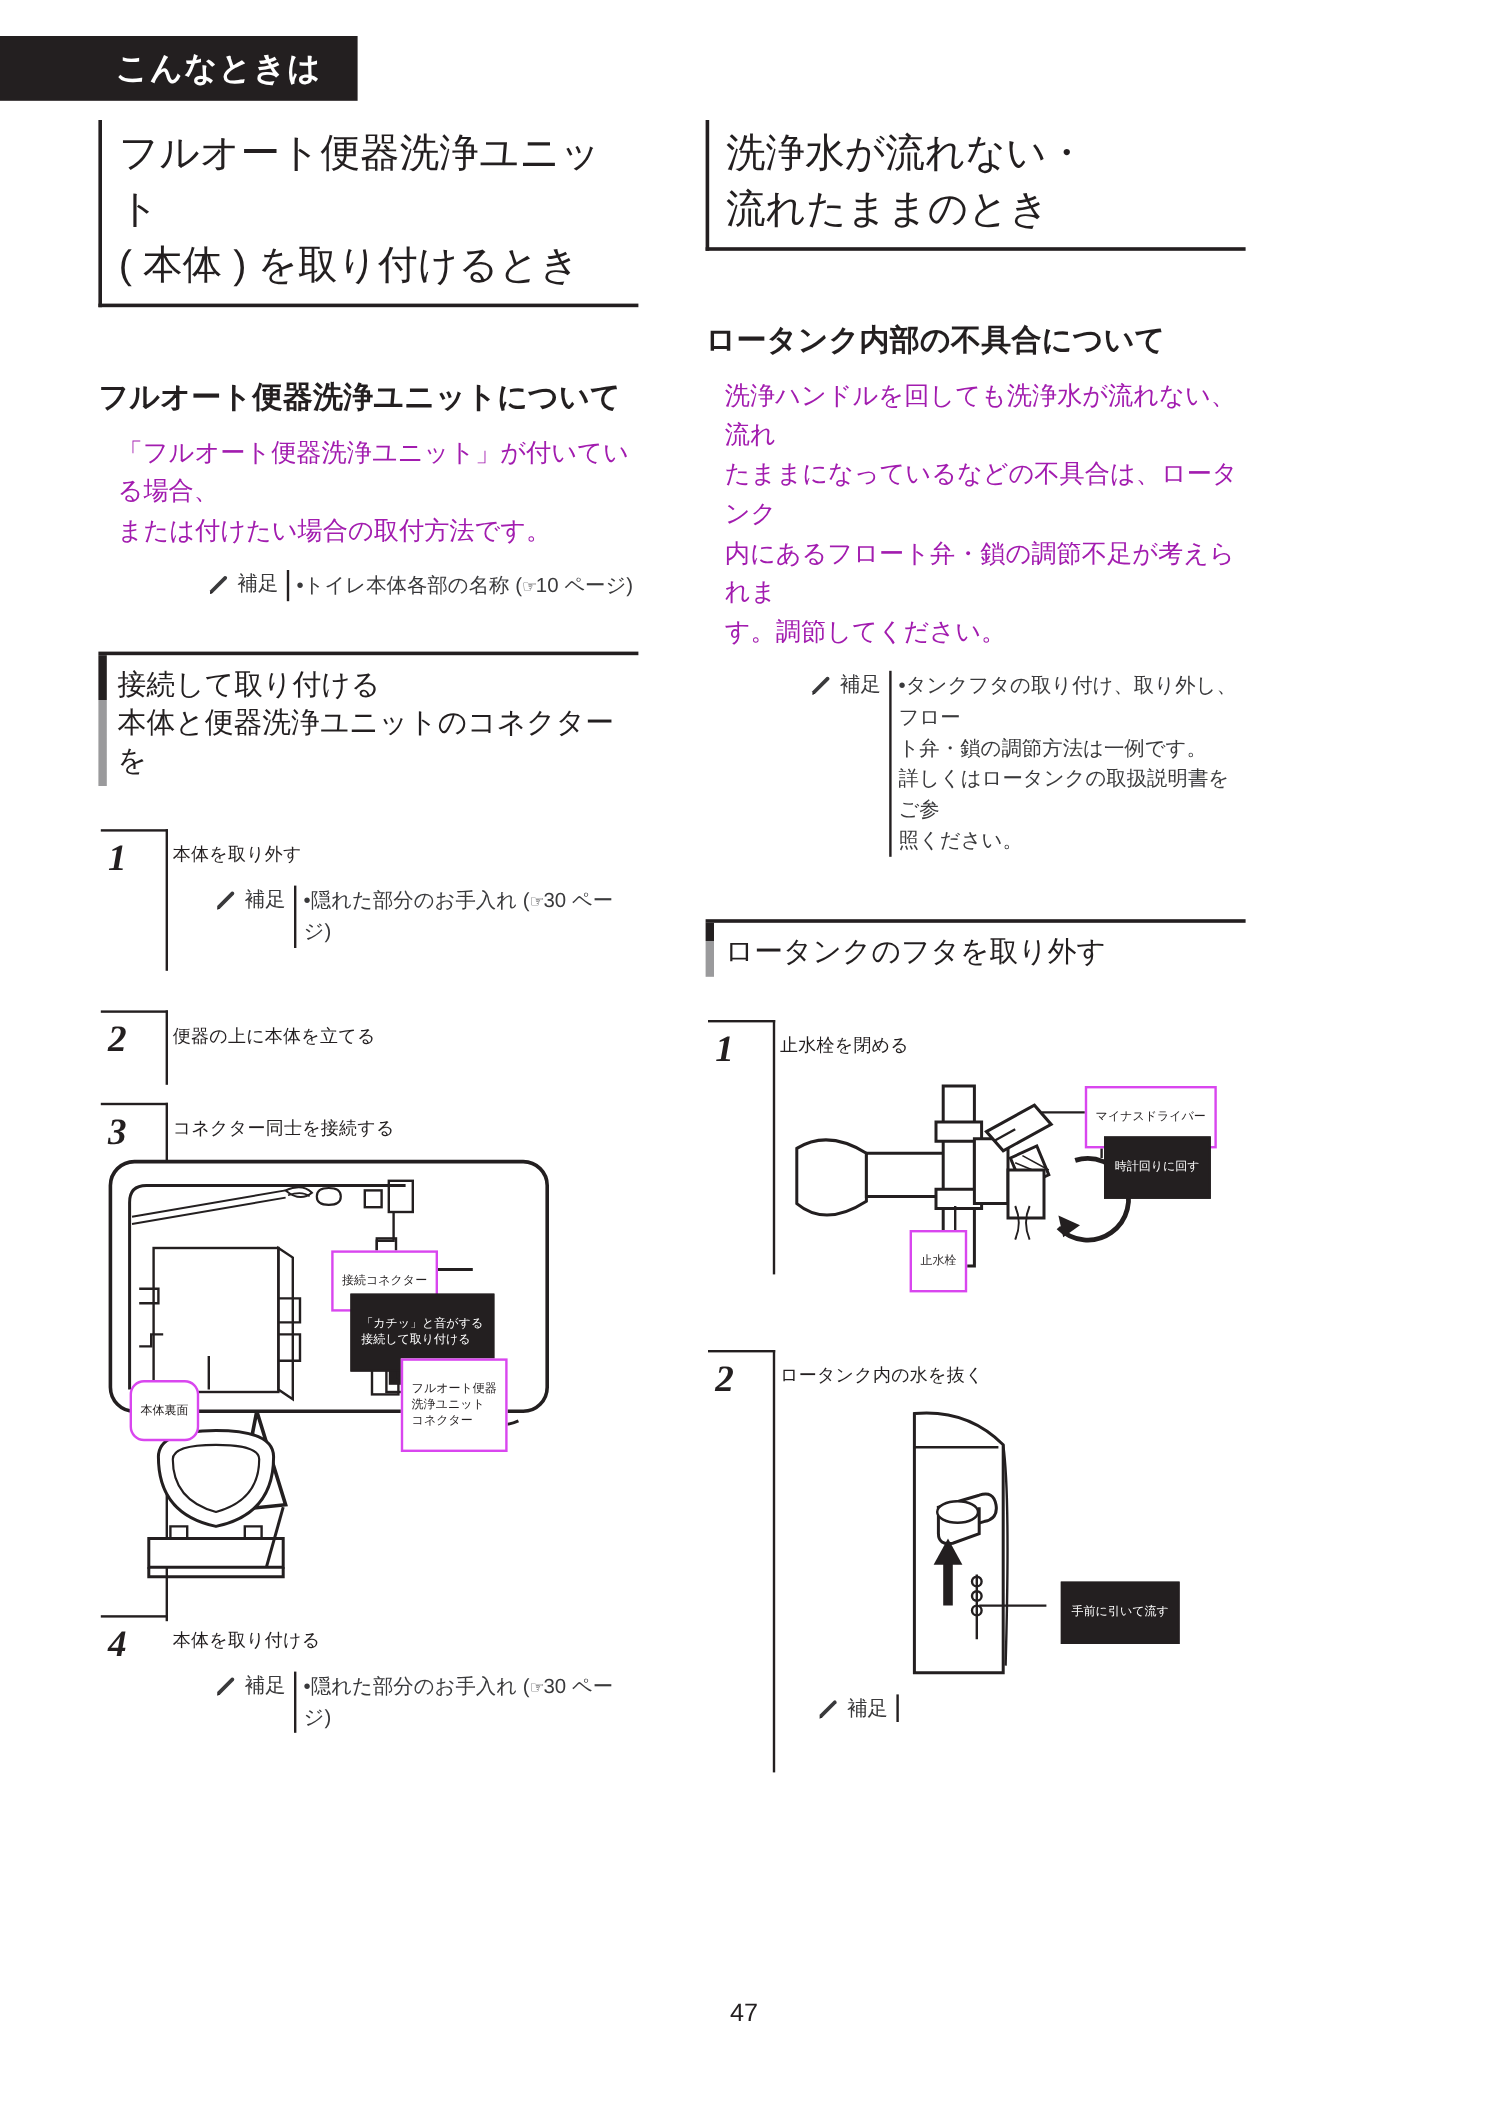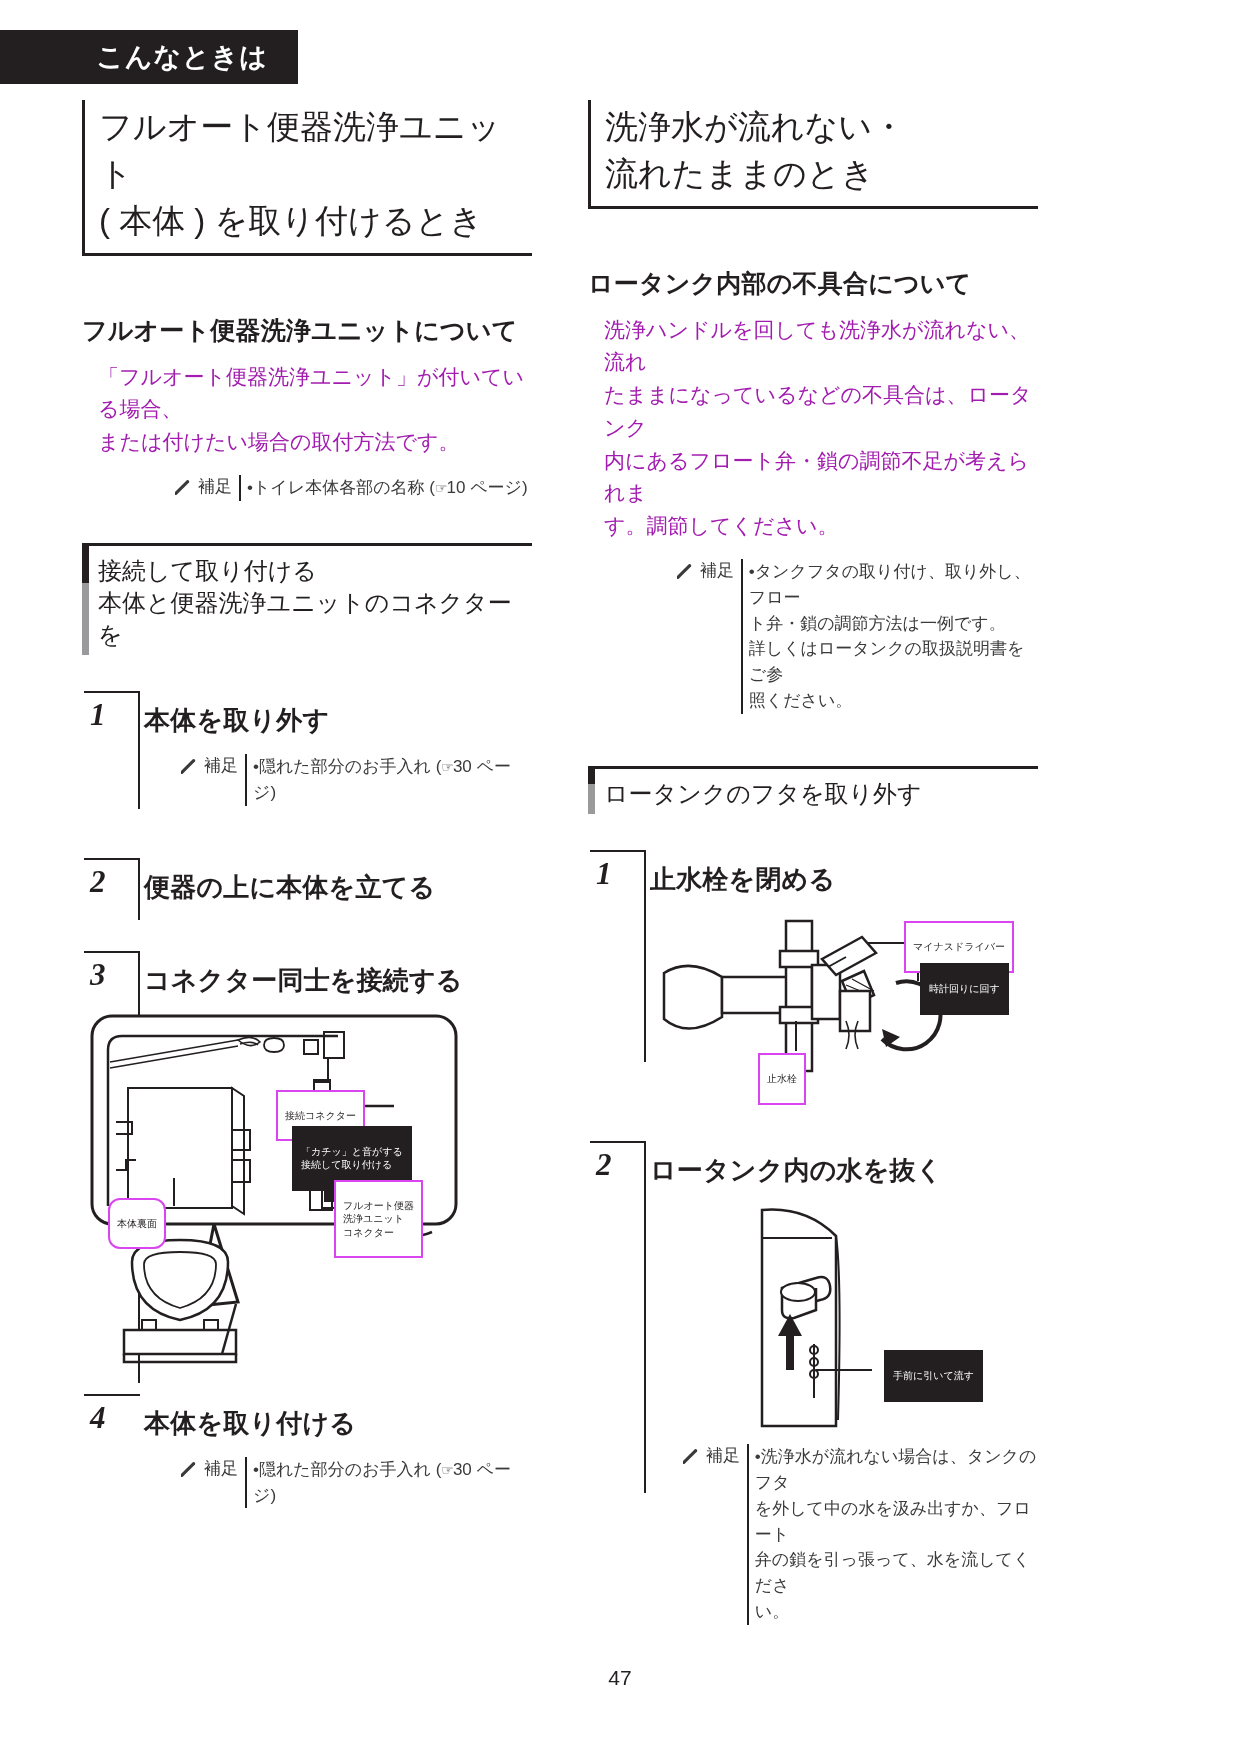--- a/index.html
+++ b/index.html
@@ -72,21 +72,21 @@
   .step-num {
     position: absolute; left: 8px; top: -6px;
     font-size: 31px; font-style: italic; font-weight: bold; font-family: "Liberation Serif", serif;
   }
   .step-rule-top {
     position: absolute; left: 2px; top: -12px; width: 56px; height: 2px; background: #231f20;
   }
   .step-rule-left {
     position: absolute; left: 56px; top: -12px; width: 2px; background: #231f20;
   }
-  .step-title { font-size: 26px; font-weight: bold; letter-spacing: 0.2px; }
+  .step-title { font-size: 15px; font-weight: normal; letter-spacing: 0.2px; }
   .step-note { padding-left: 34px; }
 
   
   .cbox {
     position: absolute; border: 2px solid #d946ef; background: #ffffff;
     font-size: 10px; line-height: 1.35; padding: 17px 7px; white-space: pre;
   }
   .cbox.dark { background: #231f20; color: #ffffff; border-color: #231f20; margin-left: 16px; }
 
   .fig { position: relative; }
@@ -327,21 +327,21 @@
           <path d="M236 118 l4 18 l14 -10 Z" fill="#231f20"></path>
 
           <path d="M222 32 L272 32" fill="none" stroke="#231f20" stroke-width="2"></path>
           <path d="M272 32 L272 70" fill="none" stroke="#231f20" stroke-width="2"></path>
 
           <path d="M150 110 L150 140" fill="none" stroke="#231f20" stroke-width="2"></path>
         </svg>
 
         <div class="cbox" style="left:258px;top:10px;">マイナスドライバー</div>
         <div class="cbox dark" style="left:258px;top:52px;">時計回りに回す</div>
-        <div class="cbox" style="left:112px;top:142px;">止水栓</div>
+        <div class="cbox" style="left:112px;top:130px;">止水栓</div>
       </div>
     </div>
 
     <div class="step" style="margin-top:62px;">
       <span class="step-rule-top"></span>
       <span class="step-rule-left" style="height:352px;"></span>
       <span class="step-num">2</span>
       <div class="step-title">ロータンク内の水を抜く</div>
 
       <div class="fig" style="width:392px;height:226px;margin-top:16px;margin-left:-4px;">
@@ -370,26 +370,20 @@
 
       <div class="note" style="padding-left:30px;margin-top:14px;">
         <span class="note-pencil">
           <svg viewBox="0 0 20 20" width="20" height="20">
             <path d="M3 17 L5.2 16.2 L17 4.4 A1.6 1.6 0 0 0 14.8 2.2 L3 14 Z" fill="#3a3a3c"></path>
             <path d="M3 17 L5.2 16.2 L4 15 Z" fill="#231f20"></path>
           </svg>
         </span>
         <span class="note-word">補足</span>
         <span class="note-rule"></span>
-        <span class="note-body">
-          <div><span>•</span><span>洗浄水が流れない場合は、タンクのフタ</span></div>
-          <div>を外して中の水を汲み出すか、フロート</div>
-          <div>弁の鎖を引っ張って、水を流してくださ</div>
-          <div>い。</div>
-        </span>
       </div>
     </div>
 
   </div>
 
   <div class="pageno">47</div>
 
 </div>
 
 </body></html>

